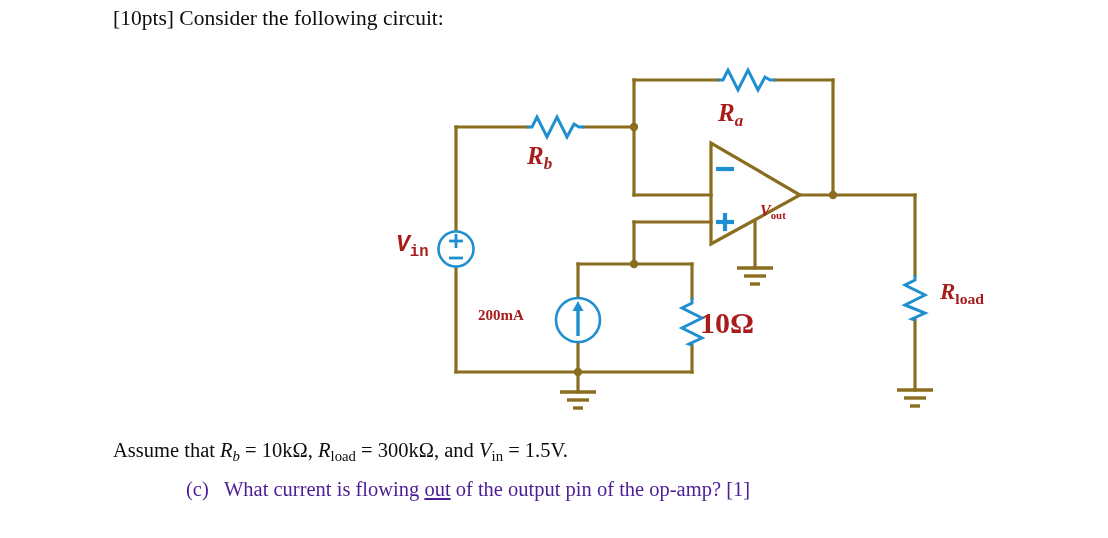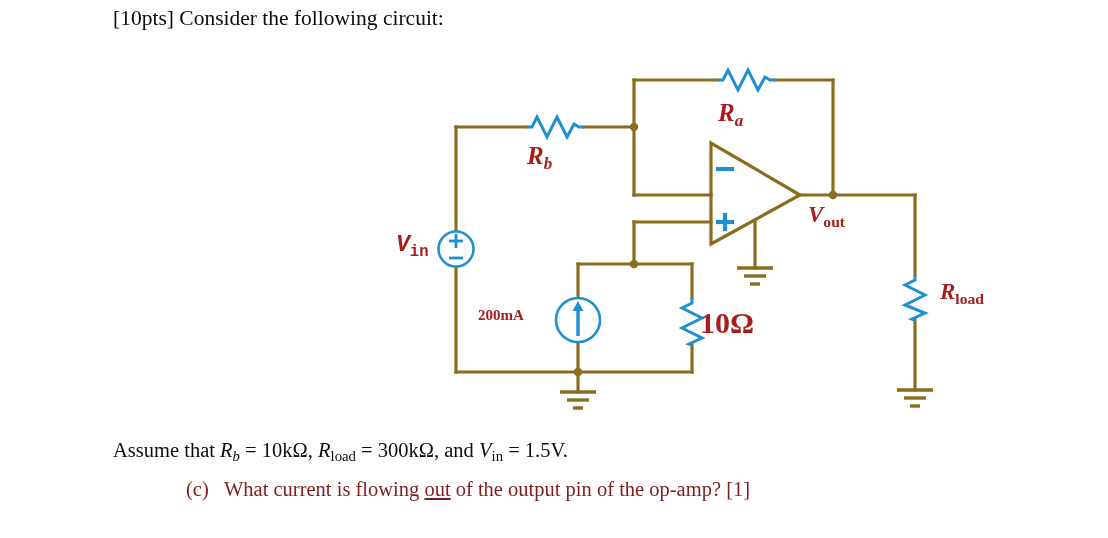--- a/index.html
+++ b/index.html
@@ -39,21 +39,21 @@
     color: #0d0d0d;
     text-align: right;
   }
   .question-line {
     position: absolute;
     left: 186px;
     top: 475px;
     font-size: 20.5px;
     line-height: 28px;
     white-space: nowrap;
-    color: #7f1d1d;
+    color: #4c1d95;
   }
   .q-label {
     display: inline-block;
     min-width: 38px;
   }
   .mvar {
     font-style: italic;
   }
   .msub {
     font-size: 0.72em;
@@ -92,21 +92,21 @@
     vertical-align: -0.3em;
     font-style: normal;
   }
   .clabel .sb-it {
     font-size: 0.68em;
     vertical-align: -0.3em;
     font-style: italic;
   }
   #lbl-ra { left: 718px; top: 100px; font-size: 25px; }
   #lbl-rb { left: 527px; top: 143px; font-size: 25px; }
-  #lbl-vout { left: 808px; top: 203px; font-size: 23px; }
+  #lbl-vout { left: 760px; top: 203px; font-size: 16px; }
   #lbl-vin { left: 396px; top: 234px; font-size: 23px; font-family: Liberation Mono, monospace; }
   #lbl-rload { left: 940px; top: 280px; font-size: 23px; }
   #lbl-200ma { left: 478px; top: 308px; font-size: 15px; }
   #lbl-10ohm { left: 700px; top: 308px; font-size: 30px; }
 </style>
 </head>
 <body>
 
 <div class="page">
 

